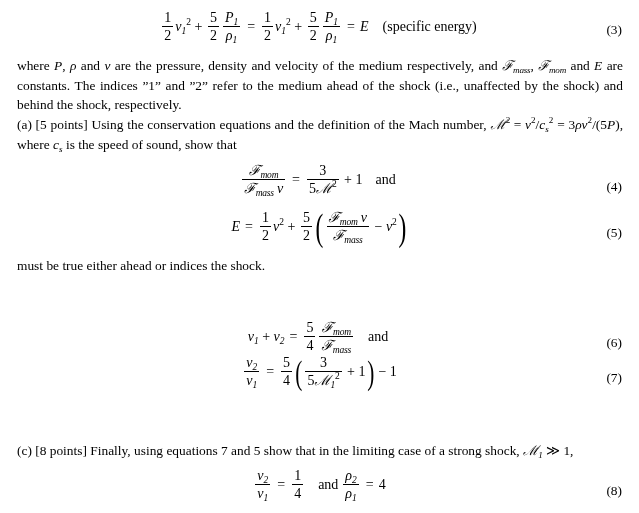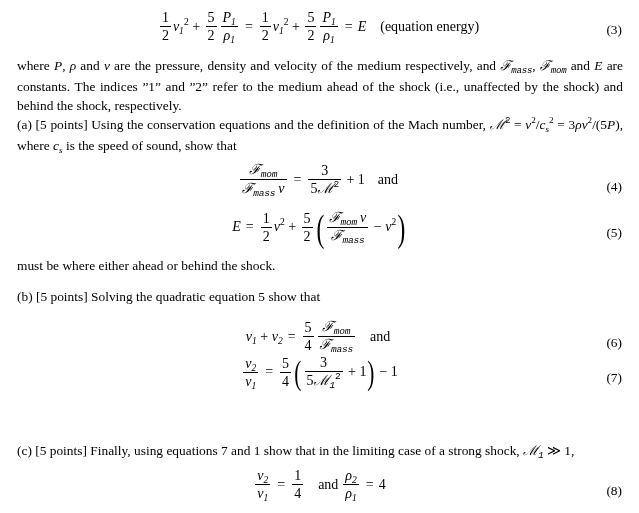--- a/index.html
+++ b/index.html
@@ -38,21 +38,21 @@
   .math {
     font-family: "Liberation Serif", "DejaVu Serif", serif;
     font-style: italic;
     white-space: nowrap;
   }
   .up { font-style: normal; }
   .num { font-style: normal; }
 
   
   .cal {
-    font-family: Liberation Mono, monospace;
+    font-family: Liberation Serif, serif;
     font-style: italic;
     letter-spacing: -0.2px;
   }
 
   sub, sup {
     font-style: italic;
     font-size: 0.68em;
     line-height: 0;
   }
   sub { vertical-align: -0.28em; }
@@ -166,21 +166,21 @@
         <span class="fden"><span>ρ</span><sub>1</sub></span>
       </span><span class="opeq">=</span><span class="frac">
         <span class="fnum num">1</span>
         <span class="fden num">2</span>
       </span><span class="var"><span>v</span><sub>1</sub><sup class="n">2</sup></span><span class="op">+</span><span class="frac">
         <span class="fnum num">5</span>
         <span class="fden num">2</span>
       </span><span class="frac">
         <span class="fnum"><span>P</span><sub>1</sub></span>
         <span class="fden"><span>ρ</span><sub>1</sub></span>
-      </span><span class="opeq">=</span><span class="var">E</span><span class="txt" style="padding-left:14px;">(equation energy)</span>
+      </span><span class="opeq">=</span><span class="var">E</span><span class="txt" style="padding-left:14px;">(specific energy)</span>
     </span>
     <span class="eqno" style="top:12px;">(3)</span>
   </div>
 
   <div class="para" style="top:56px;"><span>where </span><span class="math">P</span><span>, </span><span class="math">ρ</span><span> and </span><span class="math">v</span><span> are the pressure, density and velocity of the medium respectively, and </span><span class="cal"><span>ℱ</span><sub>mass</sub></span><span>, </span><span class="cal"><span>ℱ</span><sub>mom</sub></span><span> and </span><span class="math">E</span><span> are constants. The indices ”1” and ”2” refer to the medium ahead of the shock (i.e., unaffected by the shock) and behind the shock, respectively.</span></div>
 
   <div class="para" style="top:115px;"><span>(a) [5 points] </span><span>Using the conservation equations and the definition of the Mach number, </span><span class="cal"><span>ℳ</span><sup class="n">2</sup></span><span> = </span><span class="math"><span>v</span><sup class="n">2</sup></span><span>/</span><span class="math"><span>c</span><sub>s</sub><sup class="n">2</sup></span><span> = 3</span><span class="math">ρ</span><span class="math"><span>v</span><sup class="n">2</sup></span><span>/(5</span><span class="math">P</span><span>), where </span><span class="math"><span>c</span><sub>s</sub></span><span> is the speed of sound, show that</span></div>
 
   <div class="eqrow" style="top:163px;">
     <span class="eqbody math">
@@ -204,23 +204,22 @@
         <span class="fnum num">5</span>
         <span class="fden num">2</span>
       </span><span class="bigparen tall">(</span><span class="frac">
         <span class="fnum"><span class="cal"><span>ℱ</span><sub>mom</sub></span><span style="display:inline-block;width:3px;"></span><span>v</span></span>
         <span class="fden cal"><span>ℱ</span><sub>mass</sub></span>
       </span><span class="op">−</span><span class="var"><span>v</span><sup class="n">2</sup></span><span class="bigparen tall">)</span>
     </span>
     <span class="eqno" style="top:15px;">(5)</span>
   </div>
 
-  <div class="para nojust" style="top:256px;">must be where either ahead or behind the shock.</div>
-
-  <div class="para nojust" style="top:287px;"><span>(b) [5 points] </span><span>Solving the quadratic equation 5 show that</span></div>
+  <div class="para nojust" style="top:256px;">must be true either ahead or indices the shock.</div>
+
 
   <div class="eqrow" style="top:320px;">
     <span class="eqbody math">
       <span class="var"><span>v</span><sub>1</sub></span><span class="op">+</span><span class="var"><span>v</span><sub>2</sub></span><span class="opeq">=</span><span class="frac">
         <span class="fnum num">5</span>
         <span class="fden num">4</span>
       </span><span class="frac">
         <span class="fnum cal"><span>ℱ</span><sub>mom</sub></span>
         <span class="fden cal"><span>ℱ</span><sub>mass</sub></span>
       </span><span class="andword">and</span>
@@ -238,21 +237,21 @@
         <span class="fden num">4</span>
       </span><span class="bigparen">(</span><span class="frac">
         <span class="fnum num">3</span>
         <span class="fden"><span class="num">5</span><span class="cal"><span>ℳ</span><sub>1</sub><sup class="n">2</sup></span></span>
       </span><span class="op">+</span><span class="num var">1</span><span class="bigparen">)</span><span class="op">−</span><span class="num var">1</span>
     </span>
     <span class="eqno" style="top:15px;">(7)</span>
   </div>
 
 
-  <div class="para" style="top:441px;"><span>(c) [5 points] </span><span>Finally, using equations 7 and 1 show that in the limiting case of a strong shock, </span><span class="cal"><span>ℳ</span><sub>1</sub></span><span class="up"> ≫ 1,</span></div>
+  <div class="para" style="top:441px;"><span>(c) [8 points] </span><span>Finally, using equations 7 and 5 show that in the limiting case of a strong shock, </span><span class="cal"><span>ℳ</span><sub>1</sub></span><span class="up"> ≫ 1,</span></div>
 
   <div class="eqrow" style="top:468px;">
     <span class="eqbody math">
       <span class="frac">
         <span class="fnum"><span>v</span><sub>2</sub></span>
         <span class="fden"><span>v</span><sub>1</sub></span>
       </span><span class="opeq">=</span><span class="frac">
         <span class="fnum num">1</span>
         <span class="fden num">4</span>
       </span><span class="andword">and</span><span class="frac">

